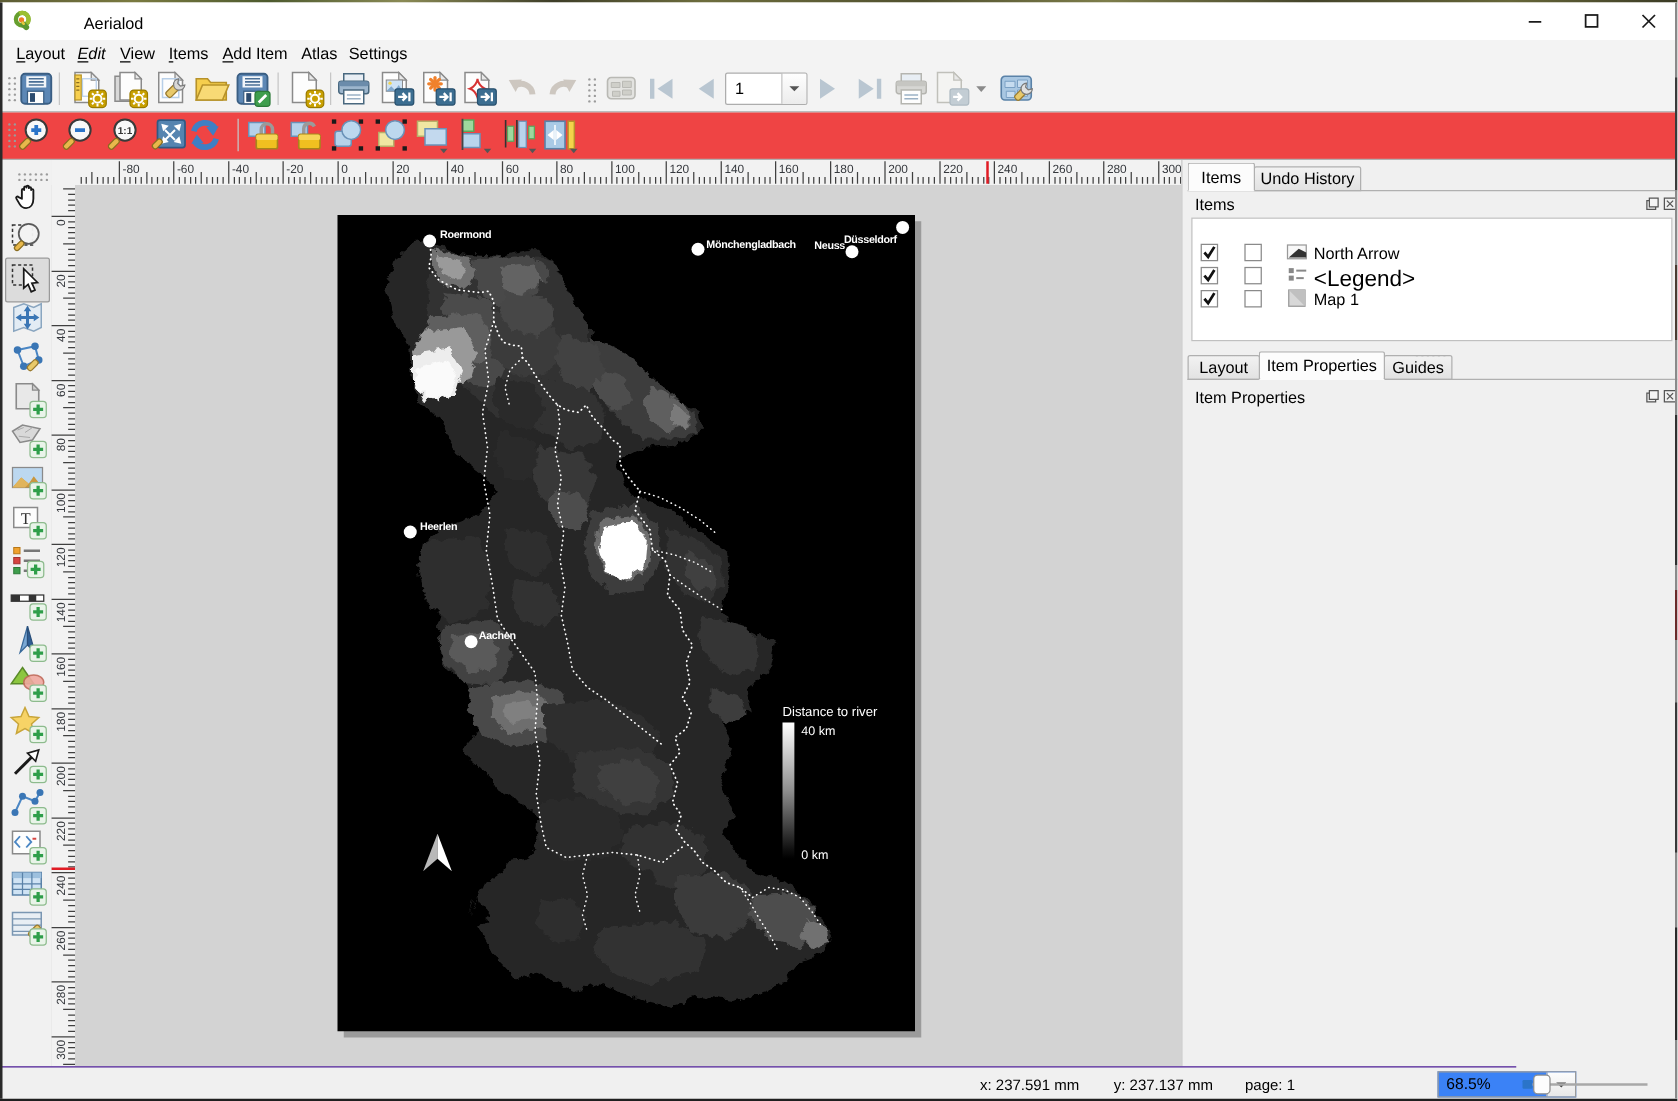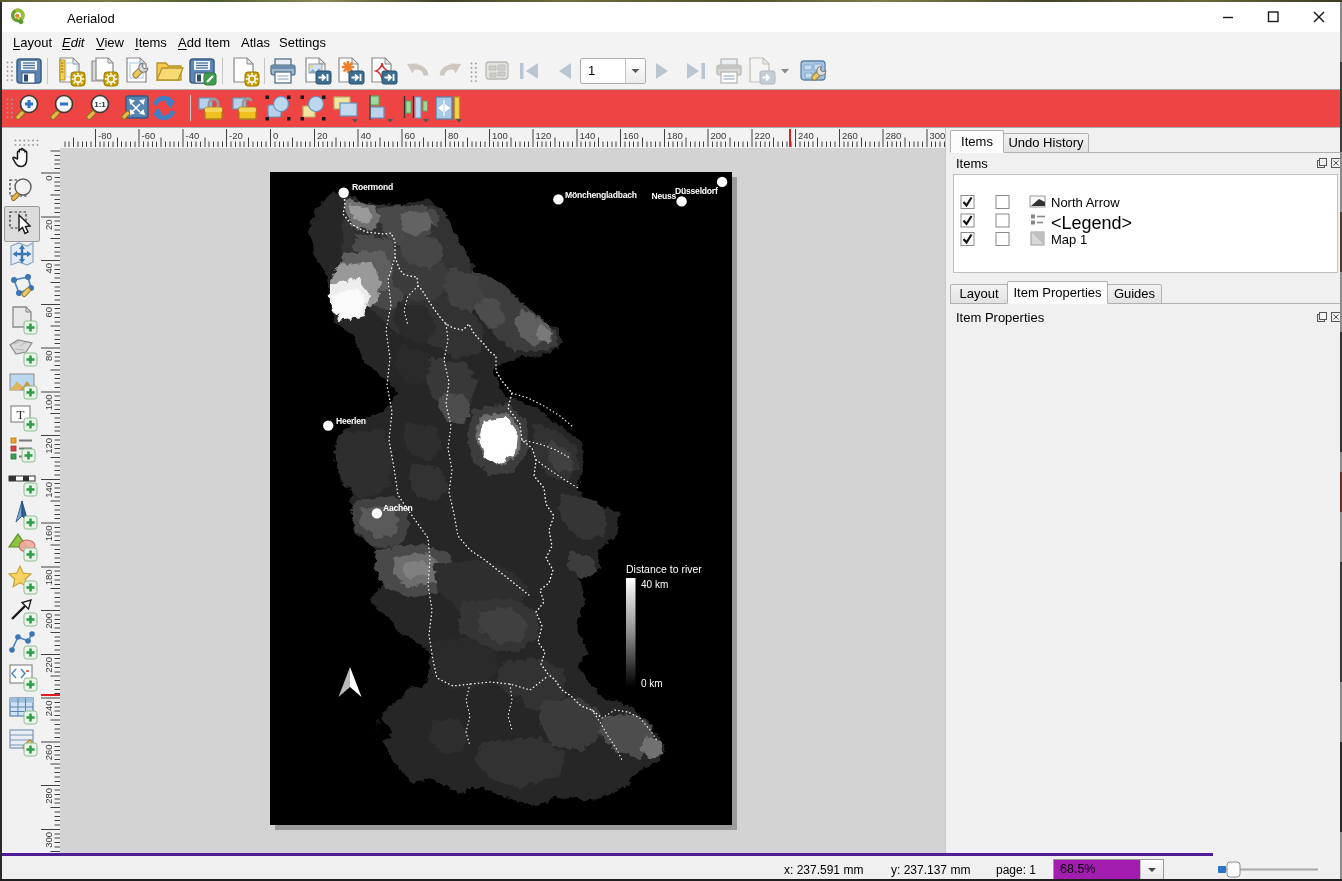--- a/index.html
+++ b/index.html
@@ -21,21 +21,21 @@
   .ticon2{position:absolute;top:2px;width:32px;height:32px;}
   #lefttoolbar{left:1px;top:128px;width:40px;height:725px;background:#f1f1f1;border-right:1px solid #c8c8c8;}
   .licon{position:absolute;left:5px;width:32px;height:32px;}
   #canvas{left:60px;top:148px;width:885px;height:705px;background:#d3d3d3;}
   #rulertop{left:41px;top:128px;width:904px;height:20px;background:#f2f2f2;overflow:hidden;text-align:center;}
   #rulerleft{left:41px;top:148px;width:19px;height:705px;background:#f2f2f2;overflow:hidden;}
   #rulercorner{left:41px;top:128px;width:19px;height:20px;background:#f2f2f2;}
   #pageshadow{left:275px;top:177px;width:462px;height:653px;background:#9b9b9b;}
   #page{left:270px;top:172px;width:462px;height:653px;background:#000;overflow:hidden;}
   #rightpanel{left:945px;top:128px;width:396px;height:725px;background:#f0f0f0;border-left:1px solid #c8c8c8;}
-  #statusbar{left:1px;top:853px;width:1212px;height:26px;background:#f0f0f0;border-top:3px solid #4c1d95;}
+  #statusbar{left:1px;top:853px;width:1212px;height:26px;background:#f0f0f0;border-top:1px solid #4c1d95;}
   #bottomedge{left:0;top:879px;width:1342px;height:2px;background:#1f1f1f;}
   #leftedge{left:0;top:2px;width:1.5px;height:877px;background:#2a2a2a;}
   .st{position:absolute;font-size:12px;color:#000;top:7px;}
   .tab{position:absolute;font-size:13px;color:#000;text-align:center;
        border:1px solid #b0b0b0;background:linear-gradient(#f2f2f2,#e2e2e2);
        border-radius:2px 2px 0 0;}
   .tabactive{background:#fcfcfc;border-bottom:1px solid #fcfcfc;}
   .ptitle{position:absolute;font-size:13px;color:#000;}
 </style>
 </head>
@@ -1112,21 +1112,21 @@
     <rect x="3.5" y="1.5" width="7" height="7" fill="#f4f4f4" stroke="#555" stroke-width="1"></rect>
     <rect x="15.5" y="1.5" width="9" height="9" fill="none" stroke="#555" stroke-width="1"></rect>
     <path d="M17.5 3.5 L22.5 8.5 M22.5 3.5 L17.5 8.5" stroke="#555" stroke-width="1"></path>
   </svg>
 </div>
 
 <div id="statusbar" class="abs">
   <div class="st" style="left:783px;">x: 237.591 mm</div>
   <div class="st" style="left:890px;">y: 237.137 mm</div>
   <div class="st" style="left:995px;">page: 1</div>
-  <div class="abs" style="left:1052px;top:3px;width:109px;height:19px;background:#a21caf;border:1px solid #9a9a9a;text-decoration:underline;">
+  <div class="abs" style="left:1149px;top:3px;width:109px;height:19px;background:#3b82f6;border:1px solid #9a9a9a;text-decoration:underline;">
     <div class="abs" style="left:6px;top:2px;font-size:12.5px;">68.5%</div>
     <div class="abs" style="left:86px;top:0;width:22px;height:19px;border-left:1px solid #c0c0c0;background:linear-gradient(#fdfdfd,#e8e8e8);">
       <svg width="22" height="19">
           <path d="M7 8 L11 12 L15 8 Z" fill="#444"></path>
         </svg>
     </div>
   </div>
   <svg class="abs" style="left:1215px;top:0" width="110" height="26">
     <rect x="2" y="10" width="8" height="7" rx="1" fill="#2b74c9"></rect>
     <line x1="10" y1="13.5" x2="102" y2="13.5" stroke="#a8a8a8" stroke-width="2"></line>

